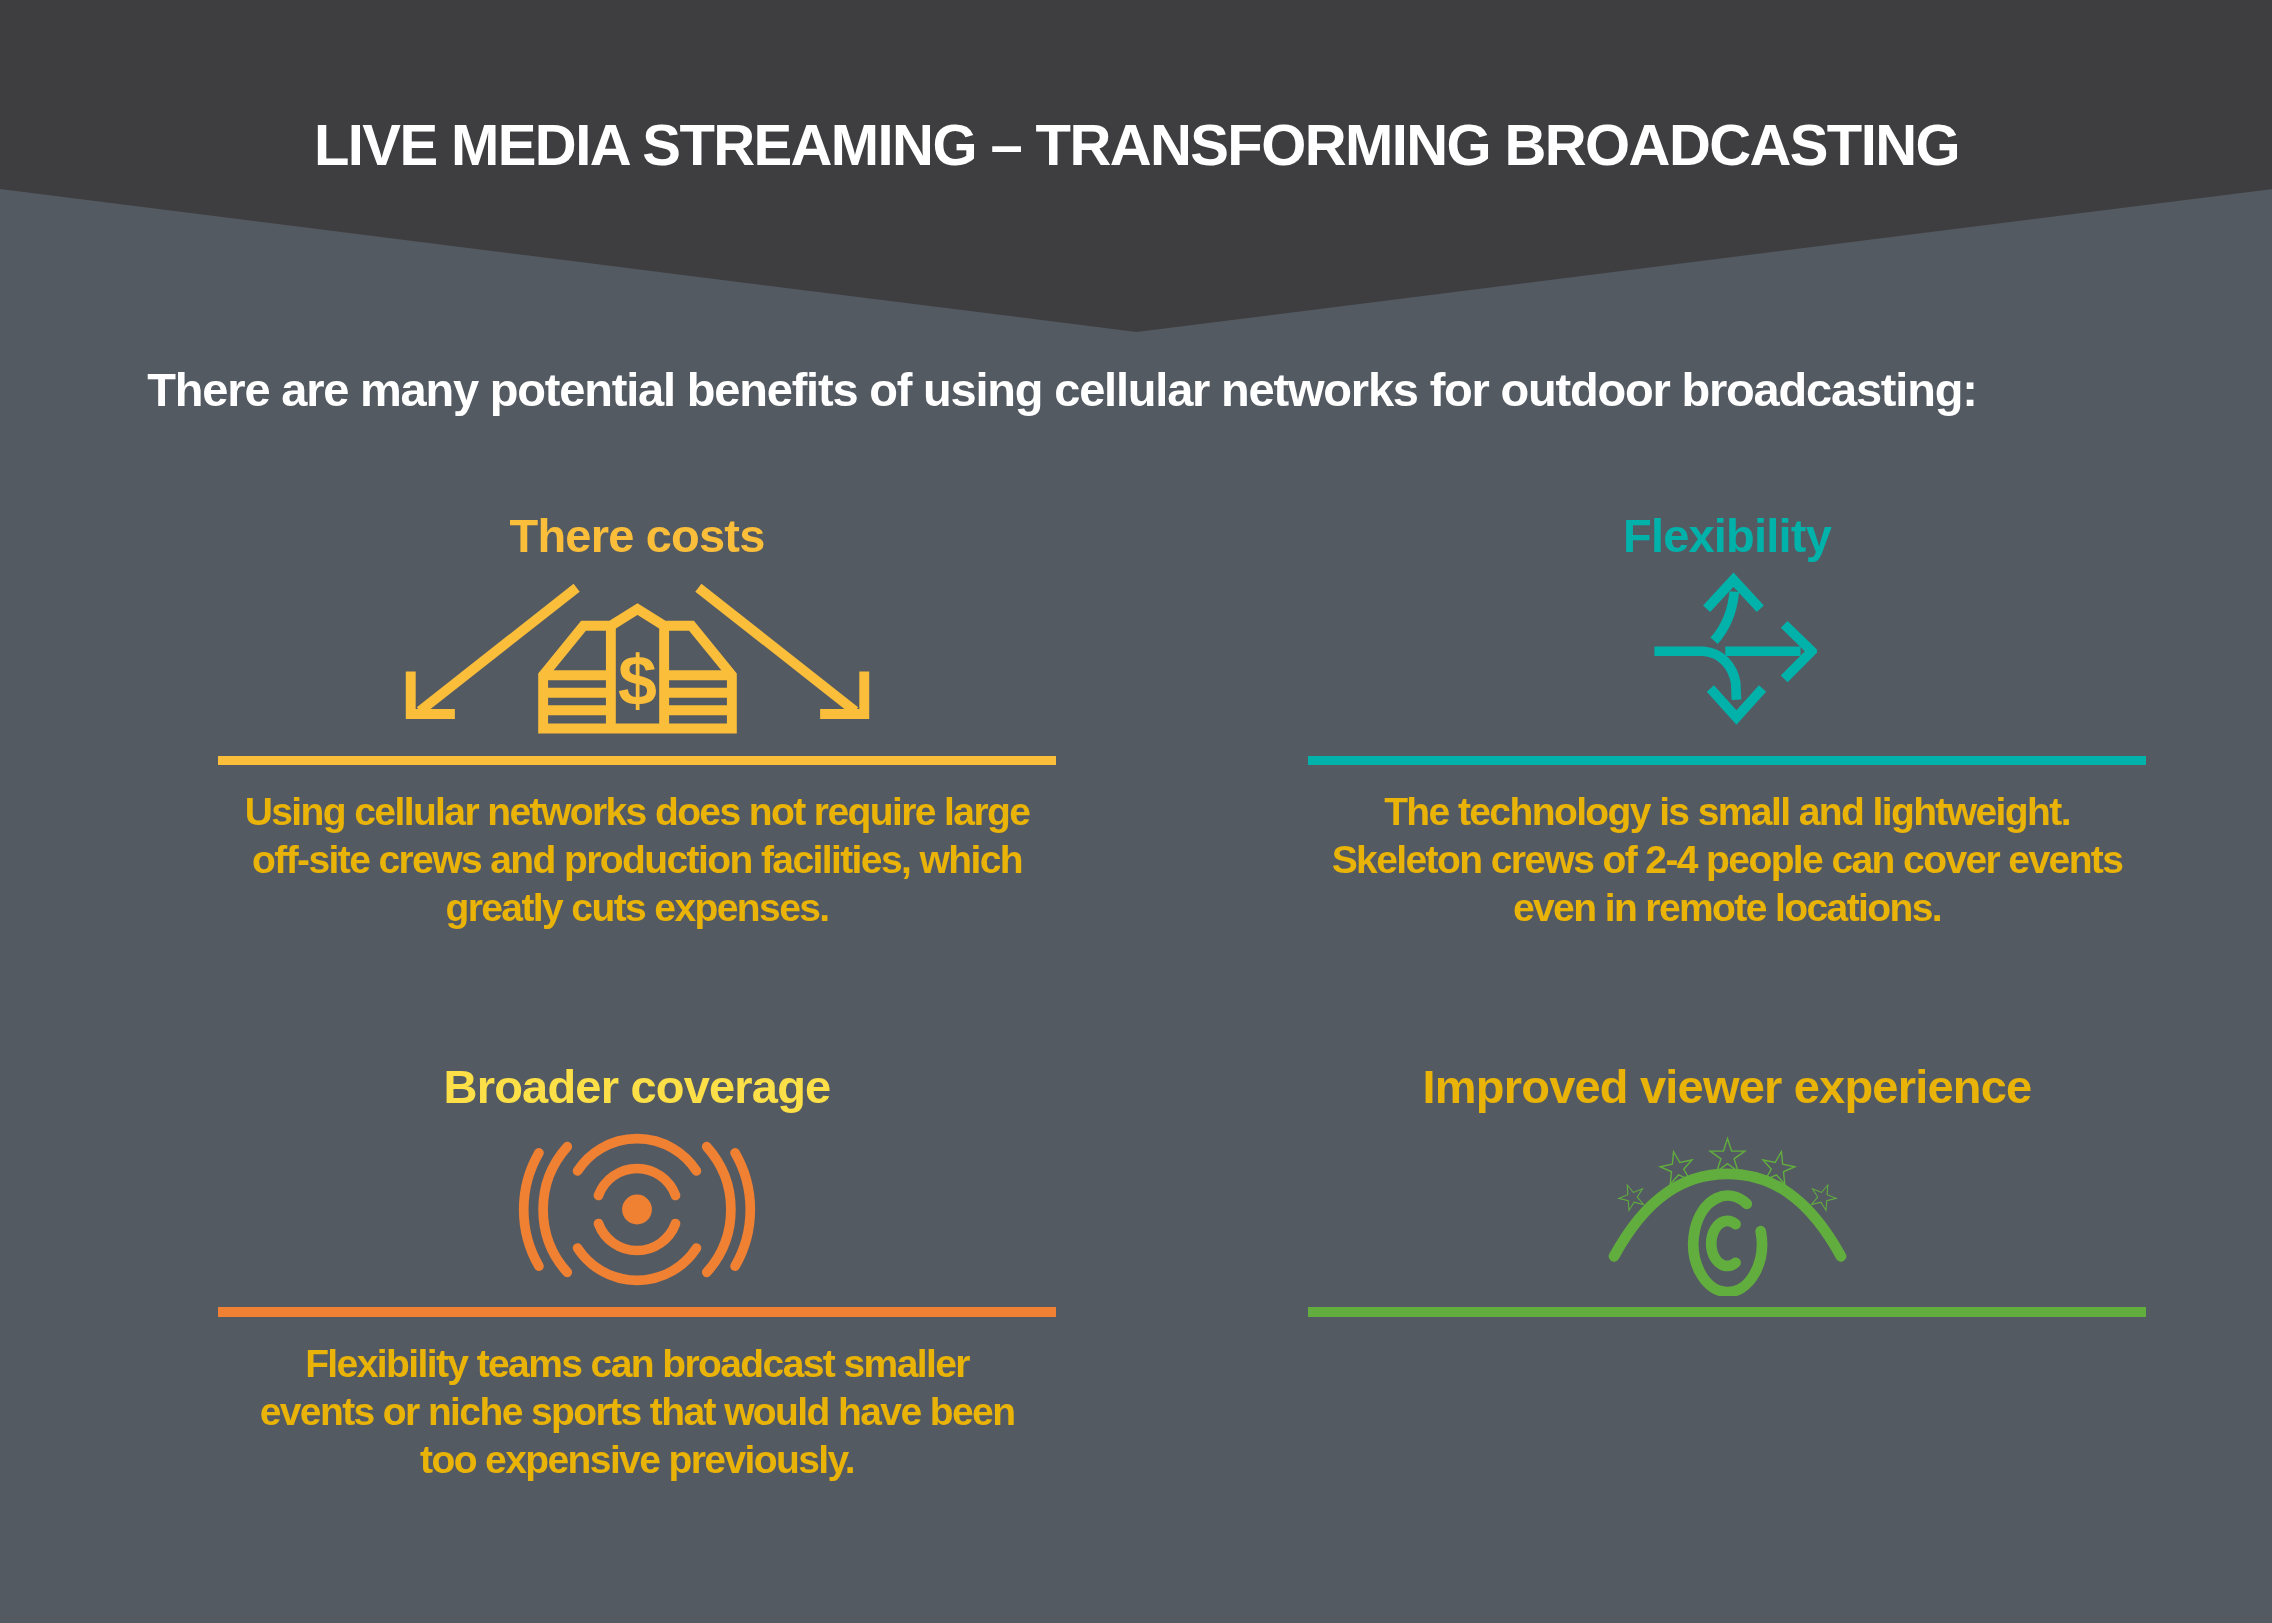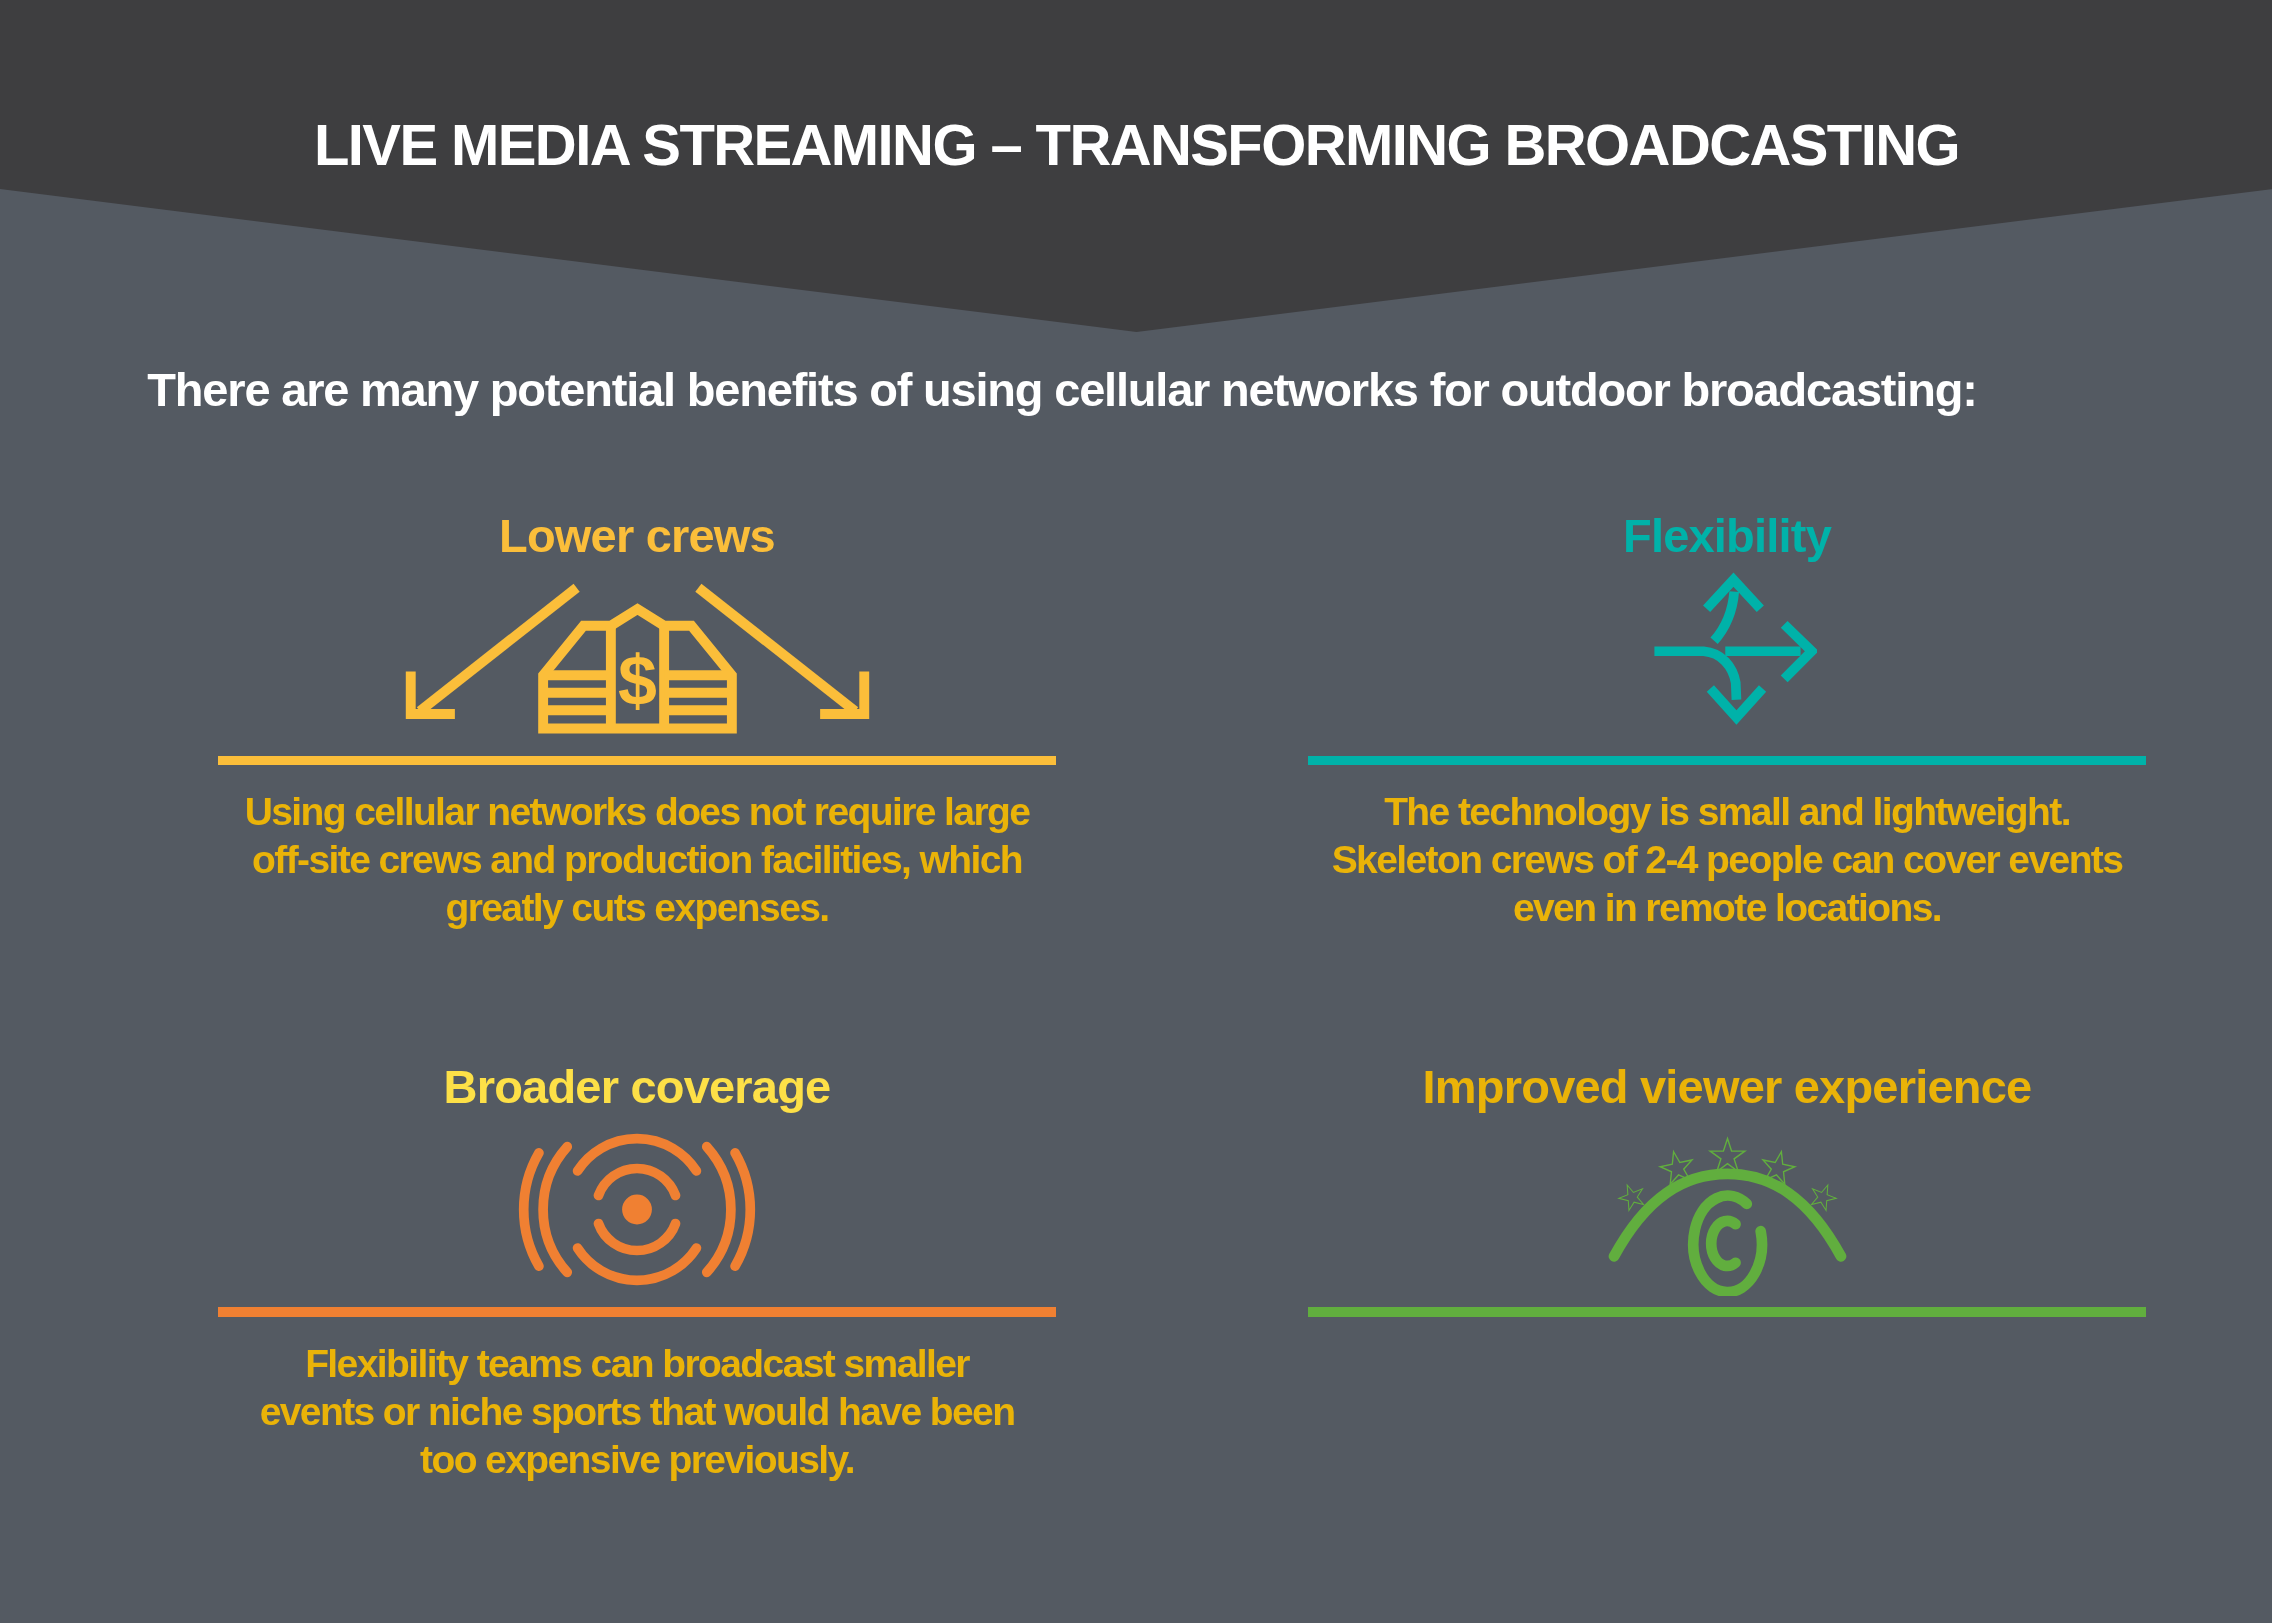--- a/index.html
+++ b/index.html
@@ -72,21 +72,21 @@
 
 <div class="header-band"></div>
 <div class="header-v"></div>
 <div class="page-title">LIVE MEDIA STREAMING – TRANSFORMING BROADCASTING</div>
 
 <div class="intro">There are many potential benefits of using cellular networks for outdoor broadcasting:</div>
 
 <div class="cards">
 
   <section class="card yellow">
-    <h2 class="card-title">Lower crews</h2>
+    <h2 class="card-title">There costs</h2>
     <div class="icon-box">
       <svg class="m-top" width="487" height="160" viewBox="0 0 640 210" fill="none" stroke="#FBBE3A" stroke-width="13" stroke-linejoin="miter">
 
         <path d="M240 14 L34 176"></path>
         <polyline points="22,124 22,180 80,180"></polyline>
 
         <path d="M400 14 L606 176"></path>
         <polyline points="618,124 618,180 560,180"></polyline>
 
         <path d="M196 199 L196 129 L249 64 L285 64 L320 42 L355 64 L391 64 L444 129 L444 199 Z"></path>

